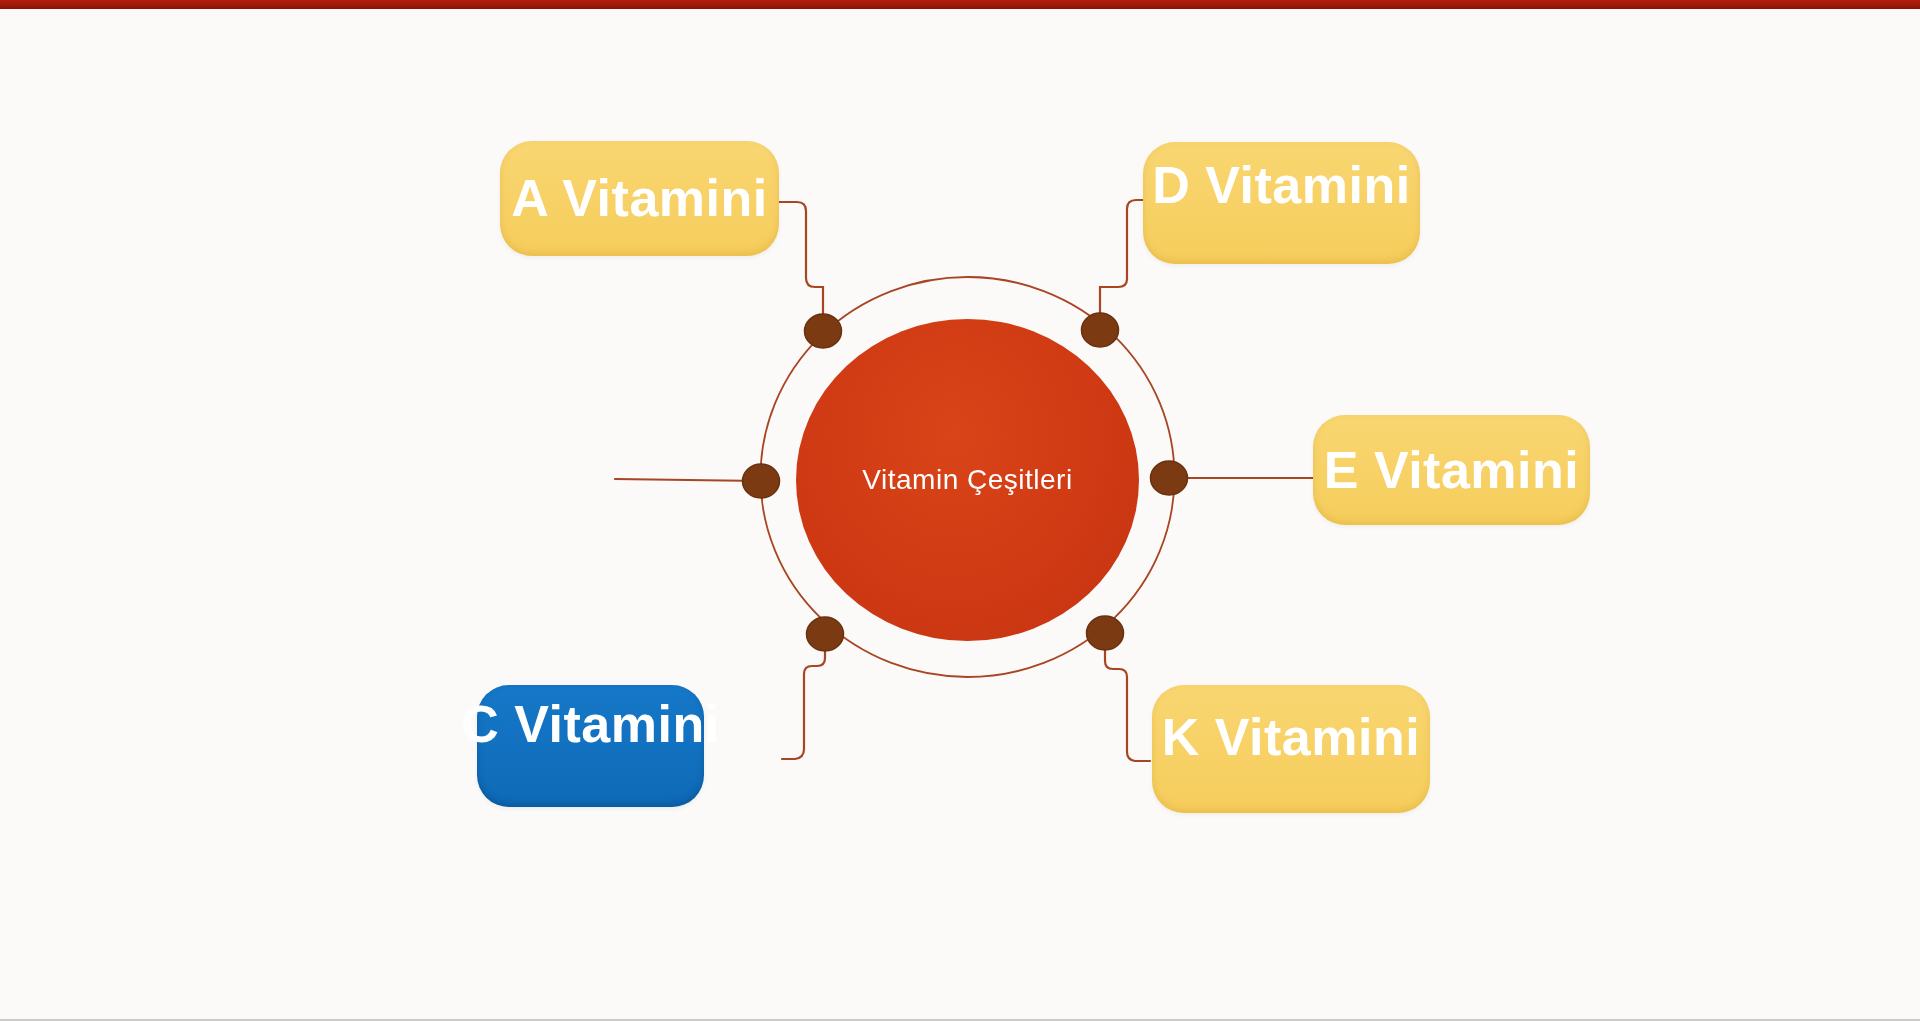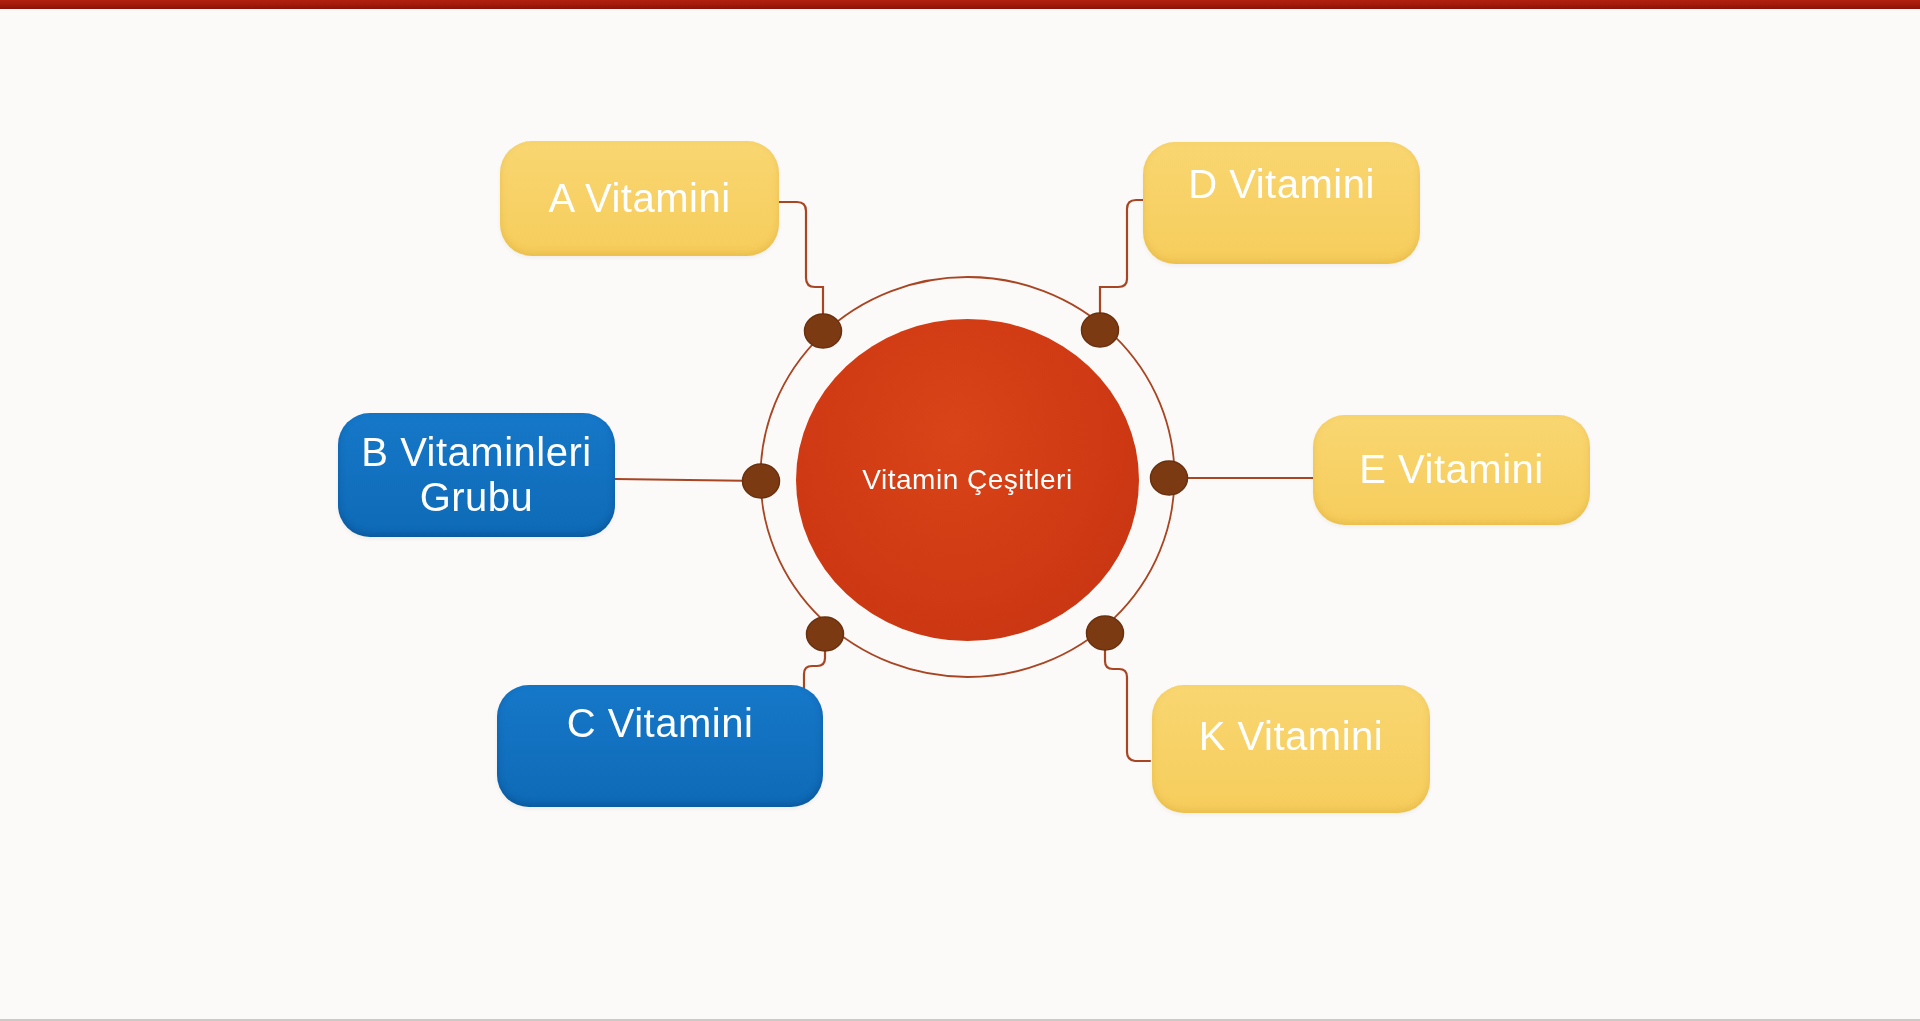--- a/index.html
+++ b/index.html
@@ -26,36 +26,37 @@
   .center-label{
     color:#ffffff;font-size:28px;line-height:1.1;letter-spacing:0.5px;
     text-align:right;white-space:nowrap;
   }
   .node{
     position:absolute;border-radius:32px;
     display:flex;align-items:center;justify-content:center;
     text-align:center;
   }
   .node-label{
-    color:#ffffff;font-size:40px;line-height:1.13;letter-spacing:0.5px;
+    color:#ffffff;font-size:52px;line-height:1.13;letter-spacing:0.5px;
     white-space:nowrap;
+    font-weight:bold;
   }
   .node--yellow{
     background:linear-gradient(180deg,#f9d671 0%,#f6cd5c 100%);
     box-shadow:inset 0 -3px 7px rgba(196,146,34,0.28), 0 2px 4px rgba(0,0,0,0.05);
   }
   .node--blue{
     background:linear-gradient(180deg,#1678c9 0%,#0e6ab6 100%);
     box-shadow:inset 0 -3px 7px rgba(0,42,92,0.30), 0 2px 4px rgba(0,0,0,0.06);
   }
   .node--a{left:500px;top:141px;width:279px;height:115px;}
   .node--d{left:1143px;top:142px;width:277px;height:122px;}
   .node--b{left:338px;top:413px;width:277px;height:124px;}
   .node--e{left:1313px;top:415px;width:277px;height:110px;}
-  .node--c{left:497px;top:685px;width:326px;height:122px;}
+  .node--c{left:477px;top:685px;width:227px;height:122px;}
   .node--k{left:1152px;top:685px;width:278px;height:128px;}
   .raise-18 .node-label{transform:translateY(-18px);}
   .raise-20 .node-label{transform:translateY(-20px);margin-top:16px;}
   .raise-22 .node-label{transform:translateY(-22px);}
 </style>
 </head>
 <body>
 
 <div class="stage">
 
@@ -85,26 +86,20 @@
   </div>
 
   <div class="node node--yellow node--a">
     <div class="node-label">A Vitamini</div>
   </div>
 
   <div class="node node--yellow node--d raise-18">
     <div class="node-label">D Vitamini</div>
   </div>
 
-  <div class="node node--blue node--b">
-    <div class="node-label">
-      <div>B Vitaminleri</div>
-      <div>Grubu</div>
-    </div>
-  </div>
 
   <div class="node node--yellow node--e">
     <div class="node-label">E Vitamini</div>
   </div>
 
   <div class="node node--blue node--c raise-22">
     <div class="node-label">C Vitamini</div>
   </div>
 
   <div class="node node--yellow node--k raise-20">

